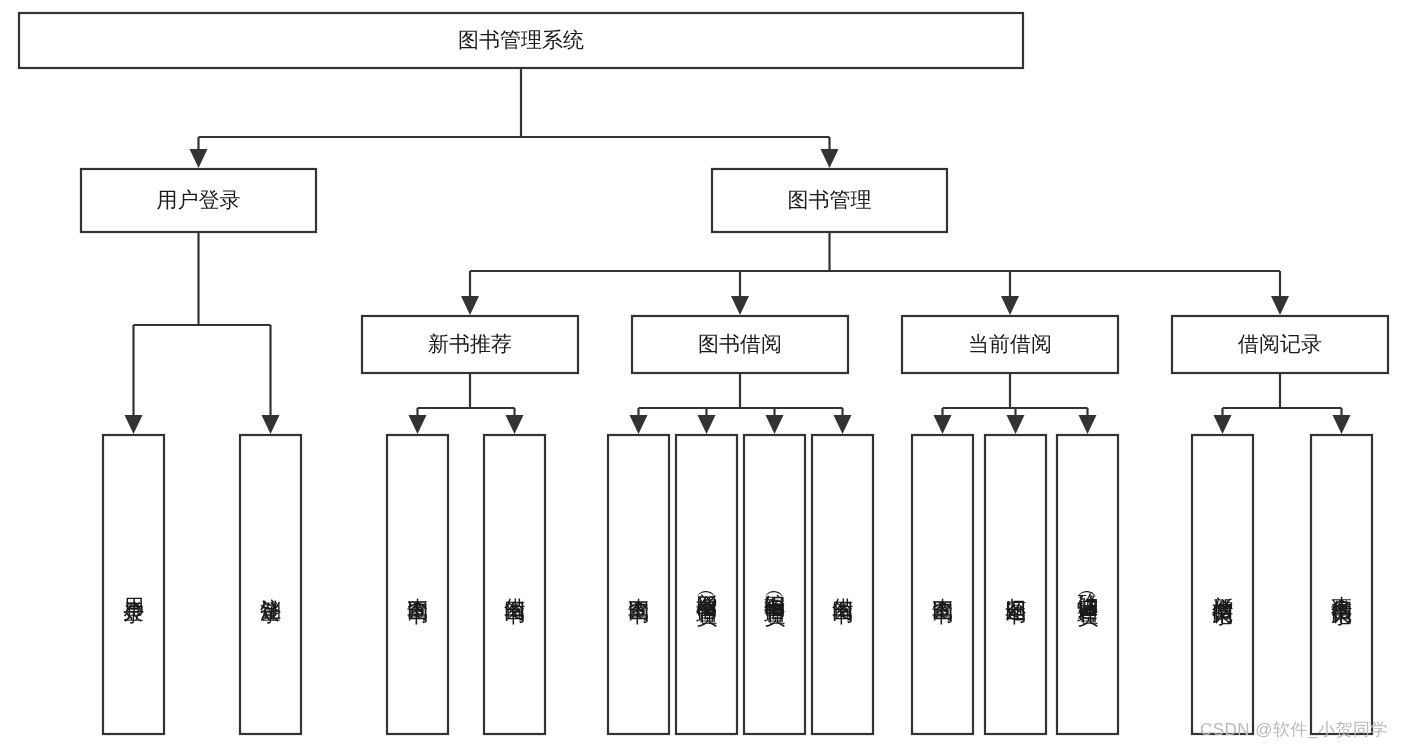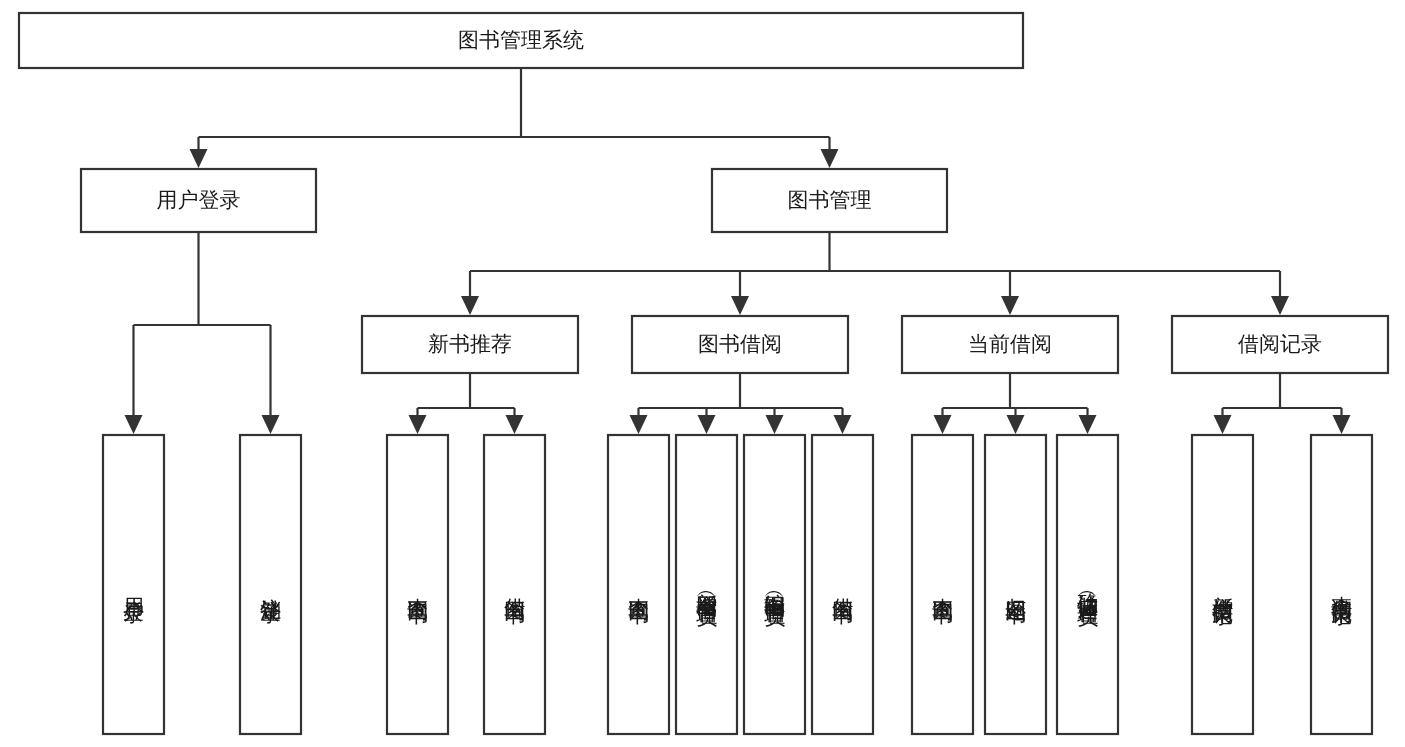--- a/index.html
+++ b/index.html
@@ -203,13 +203,14 @@
         <span class="leaf-label">确认归还（管理员）</span>
       </div>
       <div class="leaf-label-wrap" style="left: 1192px; top: 435px; width: 61px; height: 299px;">
         <span class="leaf-label">新增借阅记录</span>
       </div>
       <div class="leaf-label-wrap" style="left: 1311px; top: 435px; width: 61px; height: 299px;">
         <span class="leaf-label">查询借阅记录</span>
       </div>
     </div>
 
+  <div class="watermark">CSDN @软件_小贺同学</div>
 </div>
 
 </body></html>

